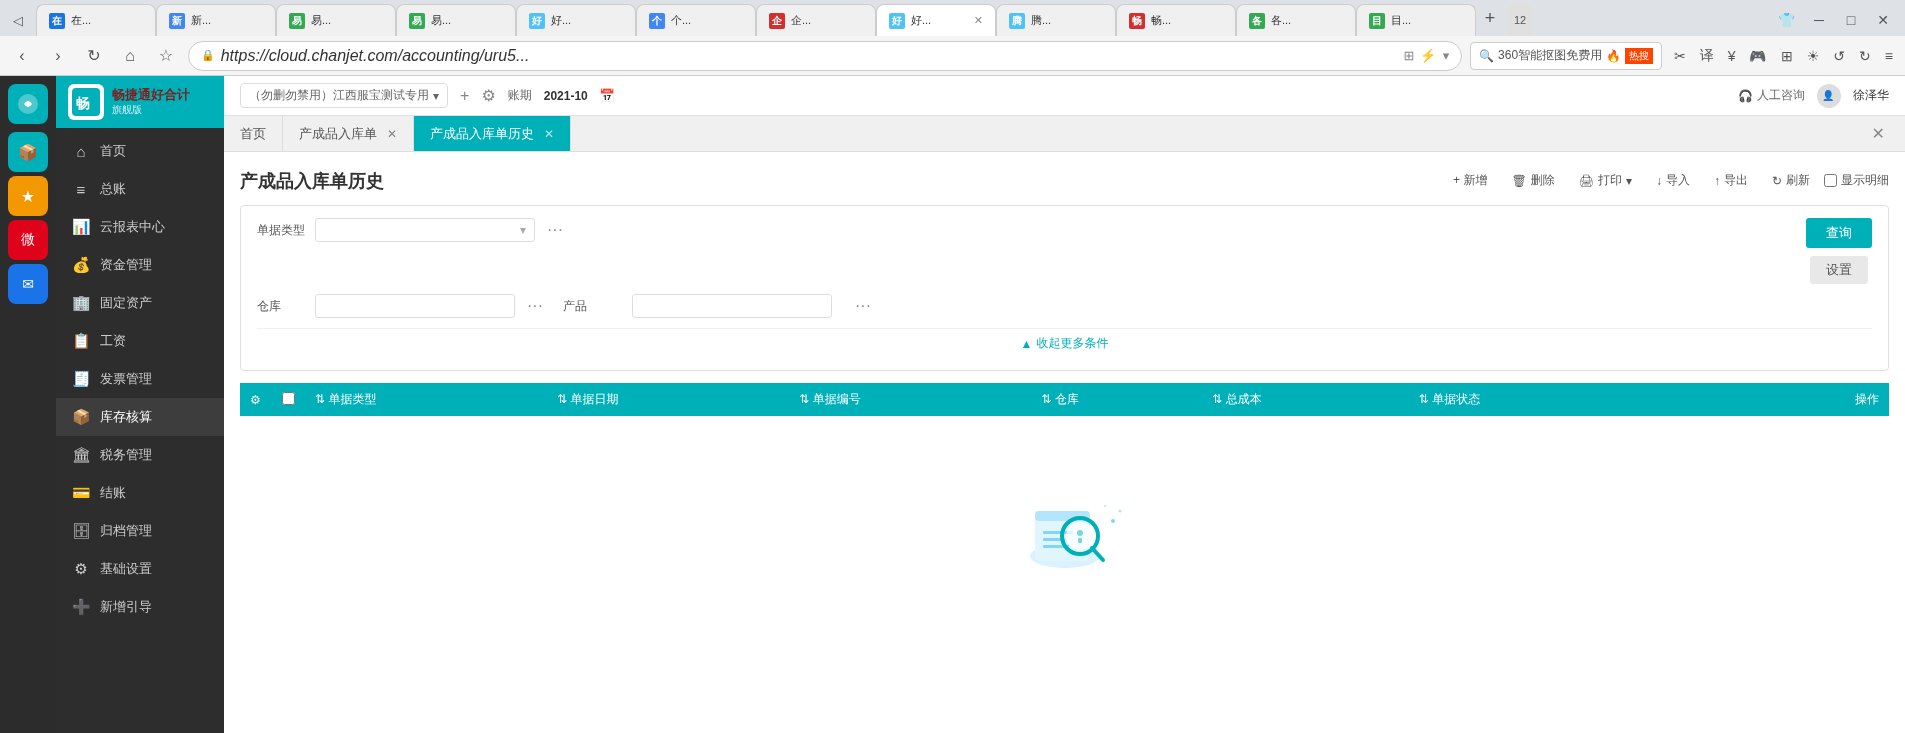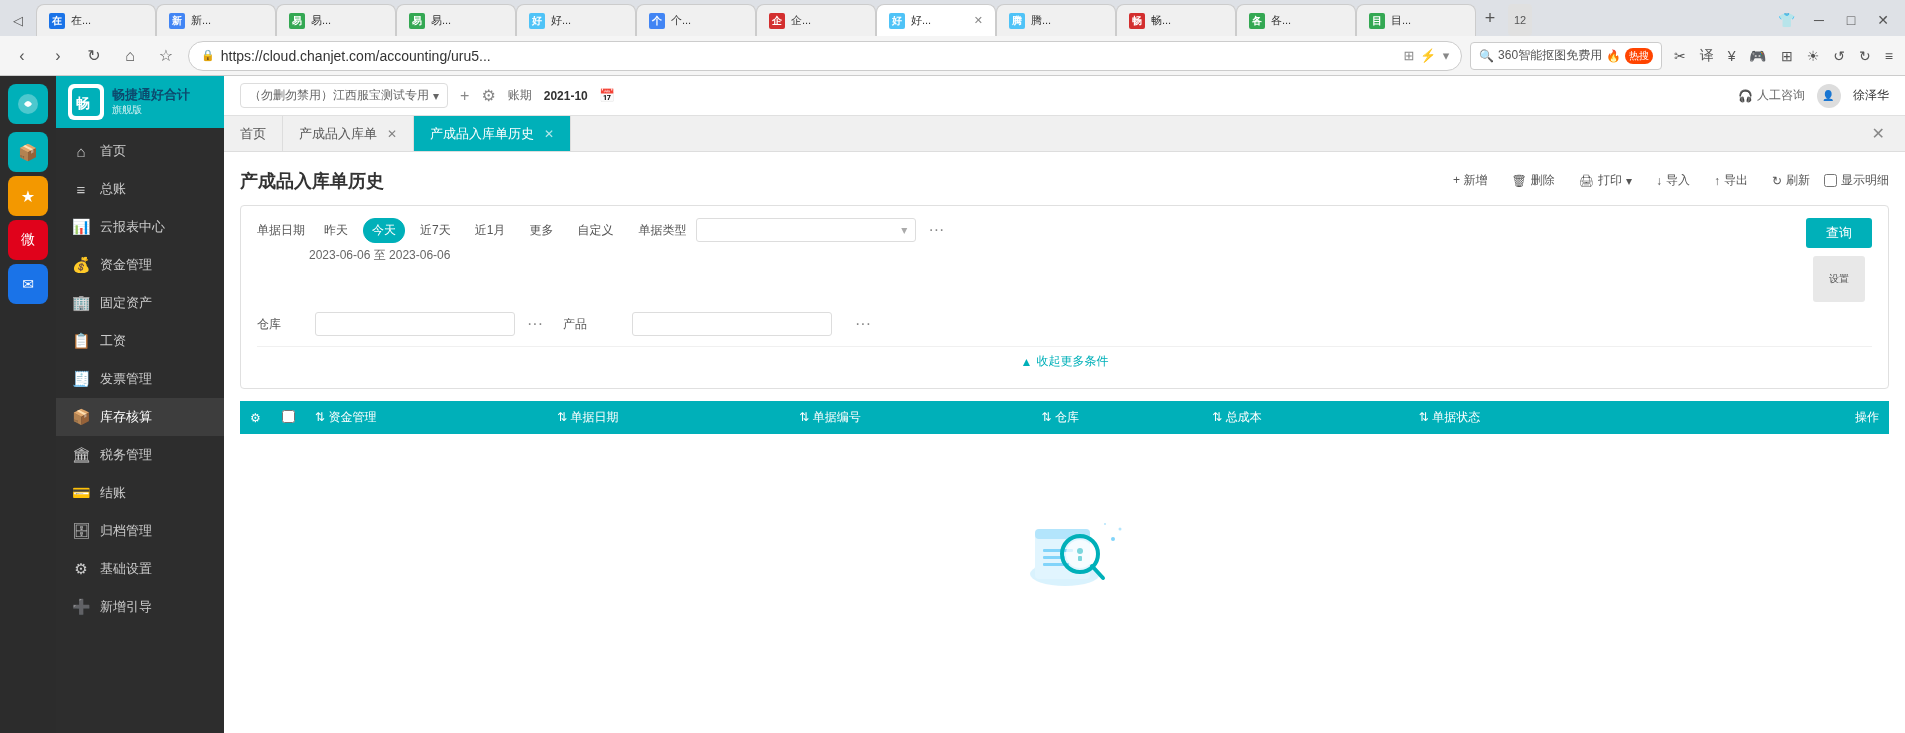--- a/index.html
+++ b/index.html
@@ -12,40 +12,40 @@
     .tab-close { margin-left: auto; color: #888; font-size: 11px; flex-shrink: 0; cursor: pointer; }
     .tab-new { display: flex; align-items: center; justify-content: center; width: 28px; height: 28px; color: #555; font-size: 18px; cursor: pointer; }
     .tab-count { background: #e0e0e0; border-radius: 4px; padding: 0 6px; font-size: 11px; color: #555; display: flex; align-items: center; }
     .tab-actions { display: flex; align-items: center; gap: 4px; margin-left: auto; padding-right: 8px; }
     .tab-action-btn { width: 28px; height: 28px; display: flex; align-items: center; justify-content: center; color: #555; cursor: pointer; font-size: 14px; }
 
     .address-bar { display: flex; align-items: center; background: #f5f5f5; height: 40px; padding: 0 8px; gap: 8px; border-bottom: 1px solid #ccc; }
     .nav-btn { width: 28px; height: 28px; display: flex; align-items: center; justify-content: center; color: #555; cursor: pointer; font-size: 16px; border-radius: 50%; }
     .url-box { flex: 1; display: flex; align-items: center; background: white; border: 1px solid #ccc; border-radius: 20px; padding: 4px 12px; gap: 6px; height: 30px; }
     .url-icon { font-size: 11px; color: #1a73e8; }
-    .url-text { font-size: 14px; color: #333; flex: 1; }
+    .url-text { font-size: 16px; color: #333; flex: 1; font-style: italic; }
     .search-box-360 { display: flex; align-items: center; background: white; border: 1px solid #ccc; border-radius: 4px; padding: 2px 8px; height: 28px; gap: 4px; font-size: 12px; color: #555; min-width: 160px; }
-    .hot-badge { background: #ff4400; color: white; font-size: 10px; padding: 1px 4px; border-radius: 8px; }
+    .hot-badge { background: #ff4400; color: white; font-size: 10px; padding: 1px 4px; border-radius: 0; }
     .toolbar-icons { display: flex; align-items: center; gap: 6px; }
     .toolbar-icon { font-size: 14px; color: #555; cursor: pointer; padding: 2px 4px; }
 
     
     .app-layout { display: flex; height: calc(733px - 76px); }
     
     .app-icons-bar { width: 56px; background: #2c2c2c; display: flex; flex-direction: column; align-items: center; padding-top: 8px; gap: 4px; flex-shrink: 0; }
     .app-icon { width: 40px; height: 40px; border-radius: 8px; display: flex; align-items: center; justify-content: center; cursor: pointer; font-size: 18px; }
 
     
     .main-app { display: flex; flex: 1; overflow: hidden; }
 
     
     .left-nav { width: 168px; background: #2d2d2d; color: white; flex-shrink: 0; display: flex; flex-direction: column; }
     .left-nav-header { background: #00b0b9; padding: 8px 12px; display: flex; align-items: center; gap: 8px; }
     .left-nav-logo { width: 36px; height: 36px; background: white; border-radius: 6px; display: flex; align-items: center; justify-content: center; }
-    .left-nav-title { font-size: 13px; color: #0c4a6e; font-weight: bold; line-height: 1.2; }
+    .left-nav-title { font-size: 13px; color: #7f1d1d; font-weight: bold; line-height: 1.2; }
     .left-nav-subtitle { font-size: 10px; color: rgba(255,255,255,0.8); }
     .left-nav-items { flex: 1; padding: 4px 0; }
     .left-nav-item { display: flex; align-items: center; gap: 10px; padding: 10px 16px; color: #ccc; cursor: pointer; font-size: 13px; }
     .left-nav-item.active { background: #3d3d3d; color: white; }
     .nav-item-icon { font-size: 15px; width: 18px; text-align: center; }
 
     
     .content-area { flex: 1; background: #f5f5f5; display: flex; flex-direction: column; overflow: hidden; }
     
     
@@ -74,21 +74,21 @@
     .filter-section { background: white; border: 1px solid #e0e0e0; border-radius: 4px; padding: 12px 16px; margin-bottom: 12px; }
     .filter-label { font-size: 12px; color: #555; white-space: nowrap; min-width: 50px; }
     .date-filters { display: flex; align-items: center; gap: 6px; }
     .date-btn { padding: 3px 8px; font-size: 12px; color: #555; cursor: pointer; border: 1px solid transparent; border-radius: 3px; }
     .date-btn.active { background: #00b0b9; color: white; border-color: #00b0b9; border-radius: 12px; }
     .date-range { font-size: 12px; color: #666; }
     .filter-dropdown { display: flex; align-items: center; gap: 4px; border: 1px solid #ddd; border-radius: 3px; padding: 4px 8px; min-width: 200px; cursor: pointer; font-size: 12px; color: #555; }
     .filter-input { border: 1px solid #ddd; border-radius: 3px; padding: 4px 8px; font-size: 12px; min-width: 200px; outline: none; }
     .filter-dots { color: #888; cursor: pointer; font-size: 16px; padding: 0 4px; }
     .query-btn { background: #00b0b9; color: white; border: none; padding: 6px 20px; border-radius: 3px; font-size: 13px; cursor: pointer; }
-    .settings-btn { background: #e8e8e8; color: #555; border: none; padding: 16px 16px; border-radius: 3px; font-size: 10px; cursor: pointer; margin-top: 4px; }
+    .settings-btn { background: #e8e8e8; color: #555; border: none; padding: 5px 16px; border-radius: 3px; font-size: 13px; cursor: pointer; margin-top: 4px; }
     .filter-right-btns { display: flex; flex-direction: column; align-items: center; gap: 4px; margin-left: auto; }
 
     .collapse-row { display: flex; align-items: center; justify-content: center; padding: 6px; color: #00b0b9; cursor: pointer; font-size: 12px; gap: 4px; border-top: 1px solid #f0f0f0; }
 
     
     .data-table { width: 100%; border-collapse: collapse; }
     .data-table thead { background: #00b0b9; }
     .data-table th { color: white; font-size: 12px; padding: 8px 10px; text-align: left; white-space: nowrap; font-weight: normal; }
     .th-checkbox { width: 32px; text-align: center; }
     .th-settings { width: 32px; text-align: center; cursor: pointer; }
@@ -373,36 +373,20 @@
               <input type="checkbox" style="cursor: pointer;">
               <span>显示明细</span>
             </label>
           </div>
         </div>
 
         <div class="filter-section">
 
           <div style="display:flex;align-items:flex-start;gap:16px;margin-bottom:10px;">
 
-            <div style="display:flex;flex-direction:column;gap:4px;">
-              <div style="display:flex;align-items:center;gap:8px;">
-                <span class="filter-label">单据日期</span>
-                <div class="date-filters">
-                  <span class="date-btn">昨天</span>
-                  <span class="date-btn active">今天</span>
-                  <span class="date-btn">近7天</span>
-                  <span class="date-btn">近1月</span>
-                  <span class="date-btn">更多</span>
-                  <span class="date-btn">自定义</span>
-                </div>
-              </div>
-              <div style="padding-left:52px;">
-                <span class="date-range">2023-06-06 至 2023-06-06</span>
-              </div>
-            </div>
 
             <div style="display:flex;align-items:center;gap:8px;">
               <span class="filter-label">单据类型</span>
               <div class="filter-dropdown" style="min-width:220px;">
                 <span style="flex:1;"></span>
                 <span style="color:#aaa;">▾</span>
               </div>
               <span class="filter-dots">···</span>
             </div>
 
@@ -437,21 +421,21 @@
           <table class="data-table">
             <thead>
               <tr>
                 <th class="th-settings">
                   <span>⚙</span>
                 </th>
                 <th class="th-checkbox">
                   <input type="checkbox" style="">
                 </th>
                 <th>
-                  <span>⇅ 资金管理</span>
+                  <span>⇅ 单据类型</span>
                 </th>
                 <th>
                   <span>⇅ 单据日期</span>
                 </th>
                 <th>
                   <span>⇅ 单据编号</span>
                 </th>
                 <th>
                   <span>⇅ 仓库</span>
                 </th>

